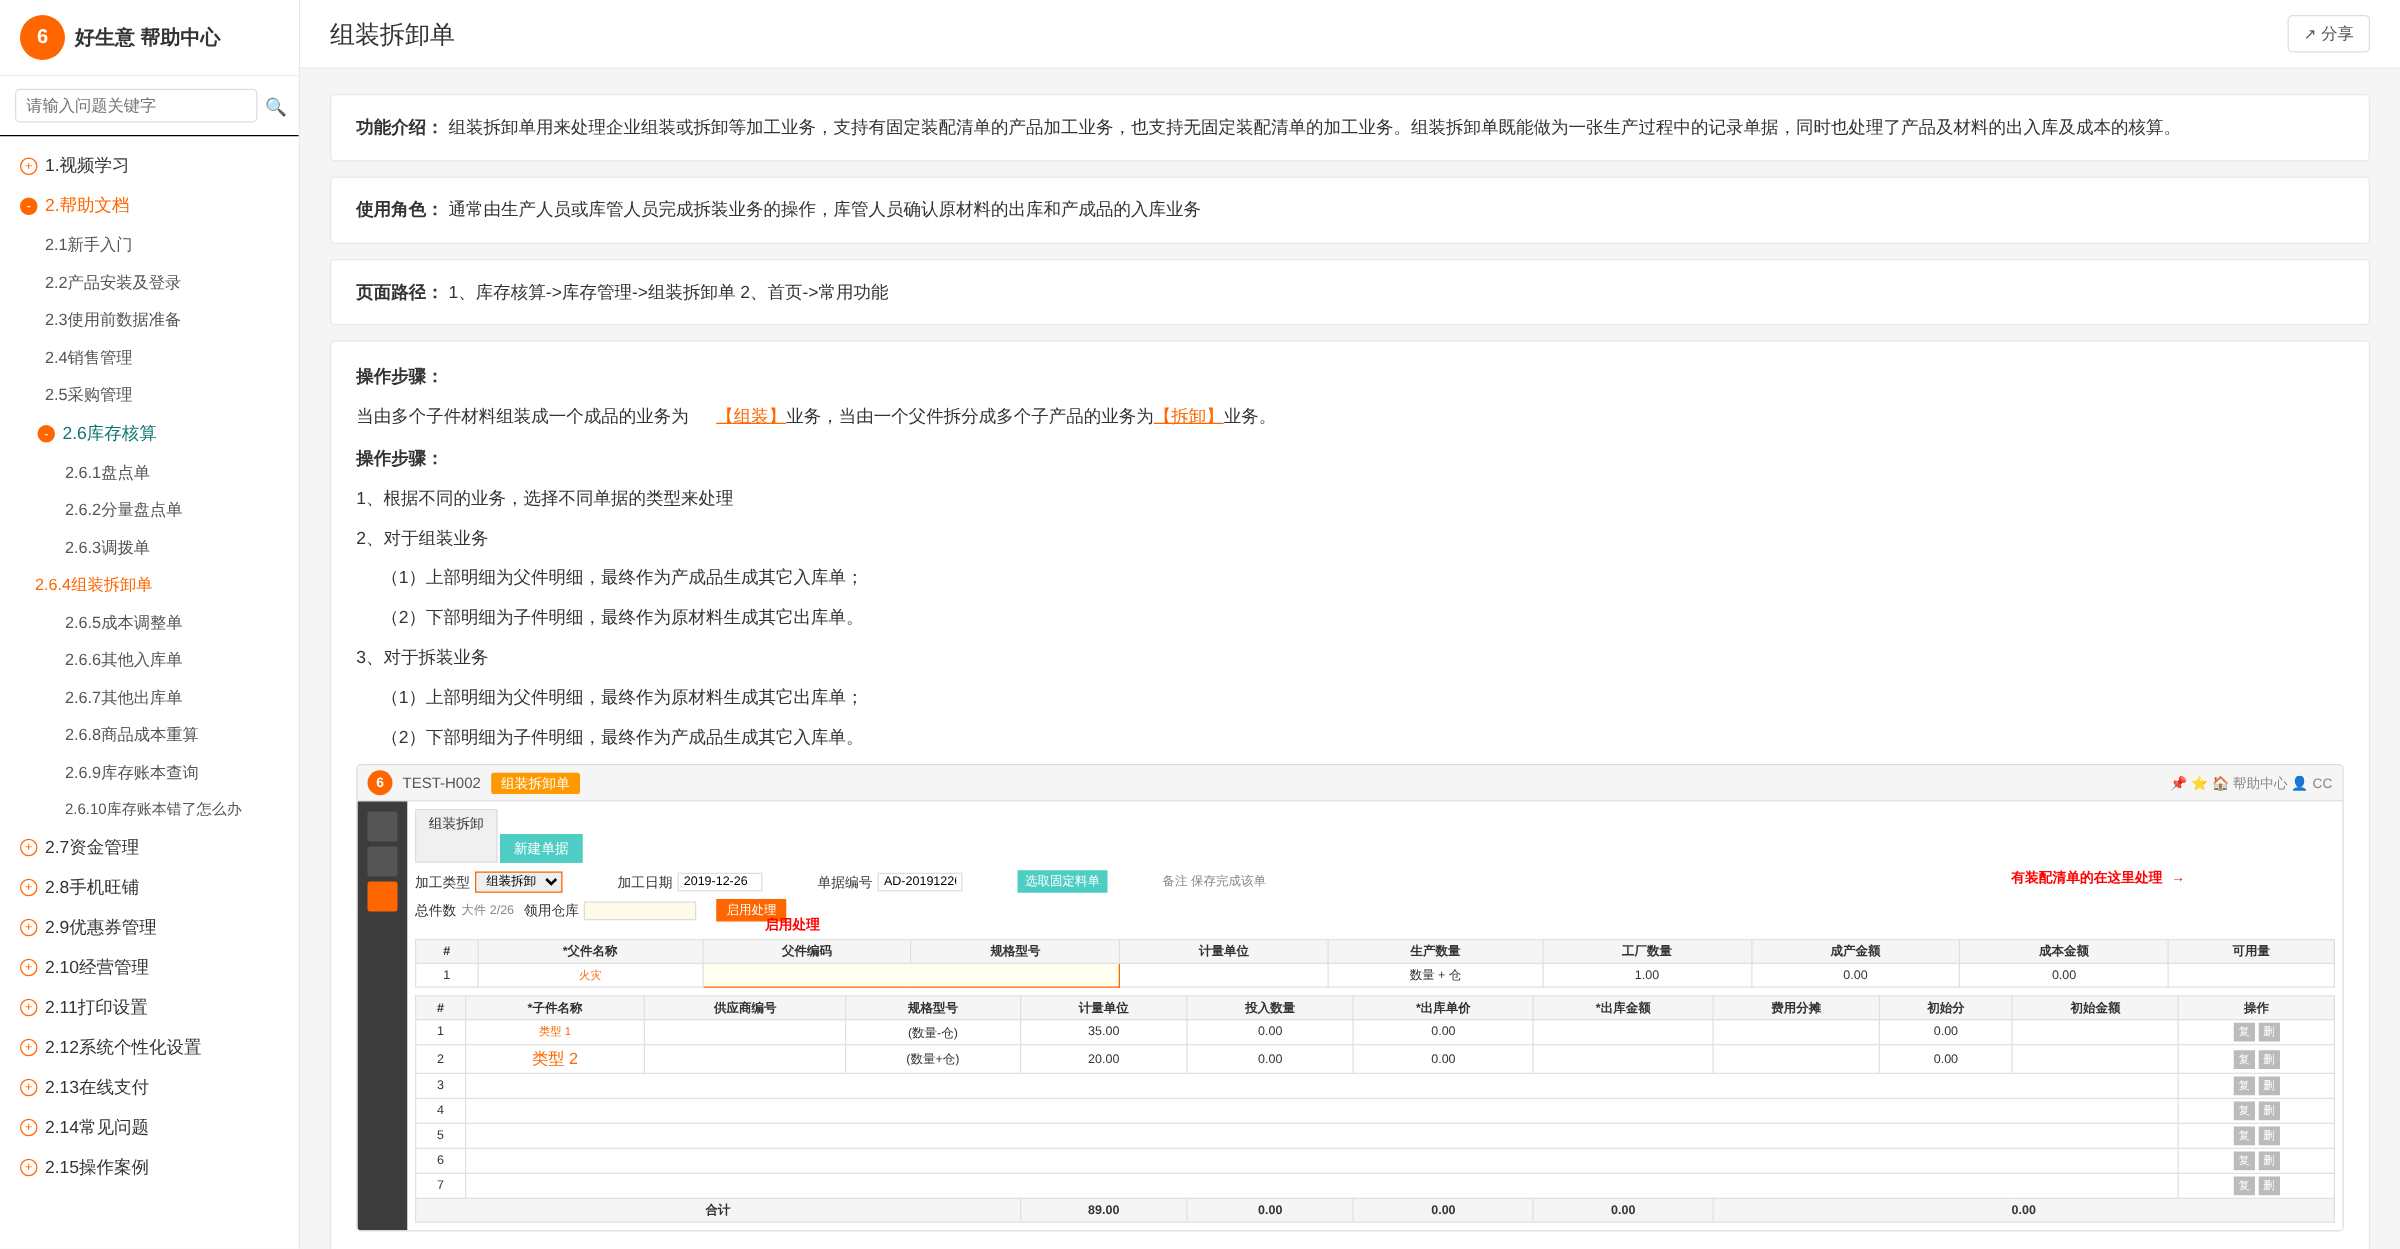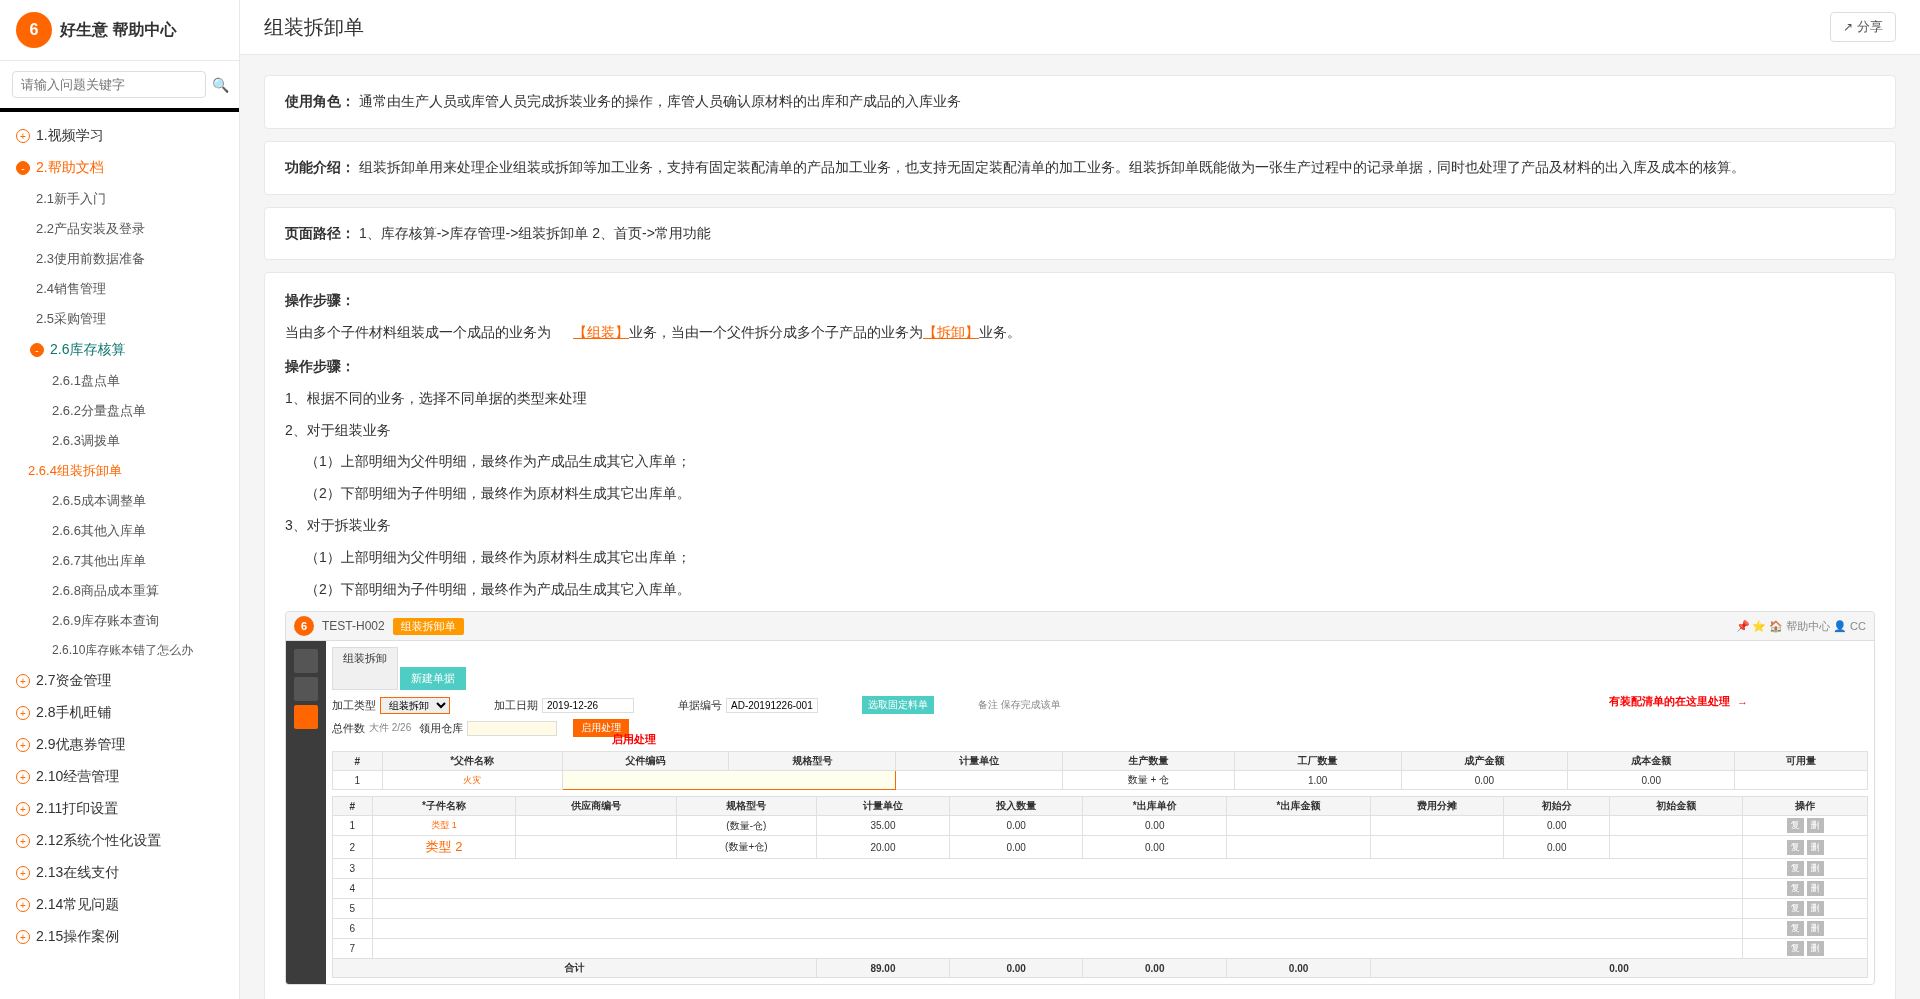--- a/index.html
+++ b/index.html
@@ -41,21 +41,21 @@
     }
 
     .logo-text {
       font-size: 16px;
       font-weight: bold;
       color: #333;
     }
 
     .search-box {
       padding: 10px 12px;
-      border-bottom: 4px solid #000000;
+      border-bottom: 1px solid #000000;
       display: flex;
       align-items: center;
       background: #fff;
     }
 
     .search-input {
       flex: 1;
       border: 1px solid #ddd;
       border-radius: 4px;
       padding: 5px 8px;
@@ -287,21 +287,21 @@
     .form-field-mini {
       display: flex;
       align-items: center;
       gap: 4px;
     }
 
     .form-input-mini {
       border: 1px solid #ddd;
       padding: 1px 4px;
       font-size: 10px;
-      width: 92px;
+      width: 68px;
     }
 
     .orange-btn {
       background: #f60;
       color: #fff;
       border: none;
       padding: 2px 8px;
       font-size: 10px;
       cursor: pointer;
     }
@@ -433,27 +433,27 @@
     <h1 class="page-title">组装拆卸单</h1>
     <button class="share-btn">
       <span class="share-icon">↗</span>
       <span>分享</span>
     </button>
   </div>
 
   <div class="content-area">
 
     <div class="info-card">
+      <span style="font-weight:bold;">功能介绍：</span>
+      <span>组装拆卸单用来处理企业组装或拆卸等加工业务，支持有固定装配清单的产品加工业务，也支持无固定装配清单的加工业务。组装拆卸单既能做为一张生产过程中的记录单据，同时也处理了产品及材料的出入库及成本的核算。</span>
+    </div>
+
+    <div class="info-card">
       <span style="font-weight:bold;">使用角色：</span>
       <span>通常由生产人员或库管人员完成拆装业务的操作，库管人员确认原材料的出库和产成品的入库业务</span>
-    </div>
-
-    <div class="info-card">
-      <span style="font-weight:bold;">功能介绍：</span>
-      <span>组装拆卸单用来处理企业组装或拆卸等加工业务，支持有固定装配清单的产品加工业务，也支持无固定装配清单的加工业务。组装拆卸单既能做为一张生产过程中的记录单据，同时也处理了产品及材料的出入库及成本的核算。</span>
     </div>
 
     <div class="info-card">
       <span style="font-weight:bold;">页面路径：</span>
       <span>1、库存核算-&gt;库存管理-&gt;组装拆卸单 2、首页-&gt;常用功能</span>
     </div>
 
     <div class="step-section">
       <p class="section-title">操作步骤：</p>
 

